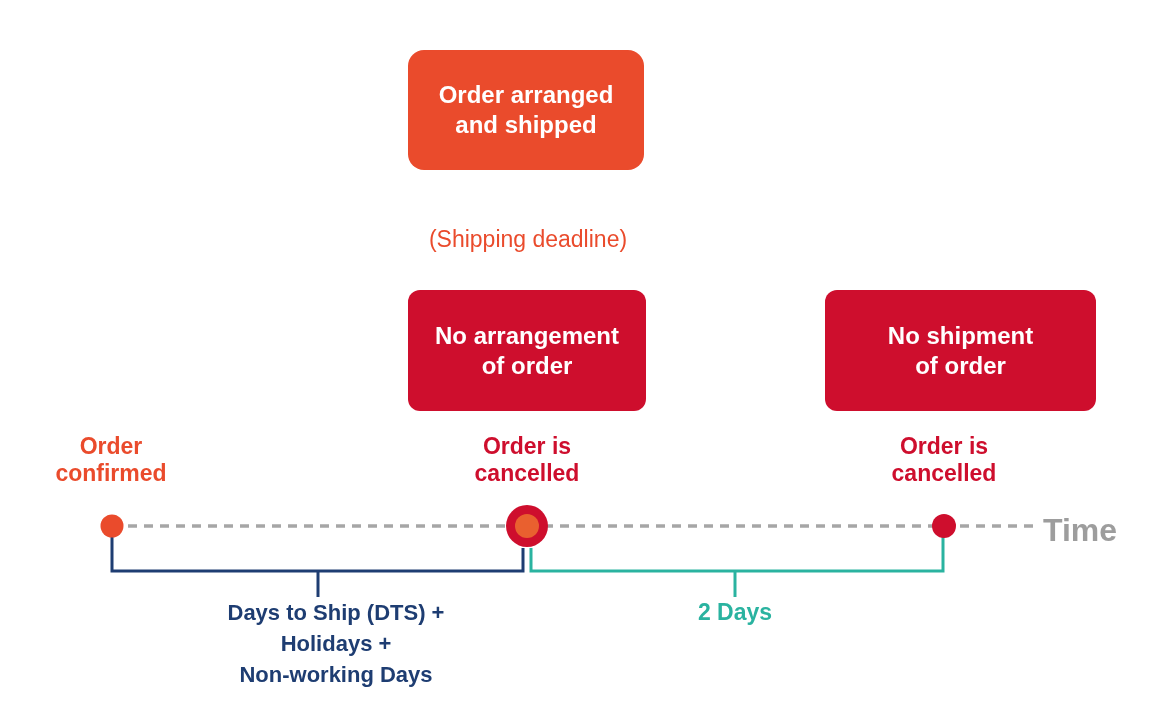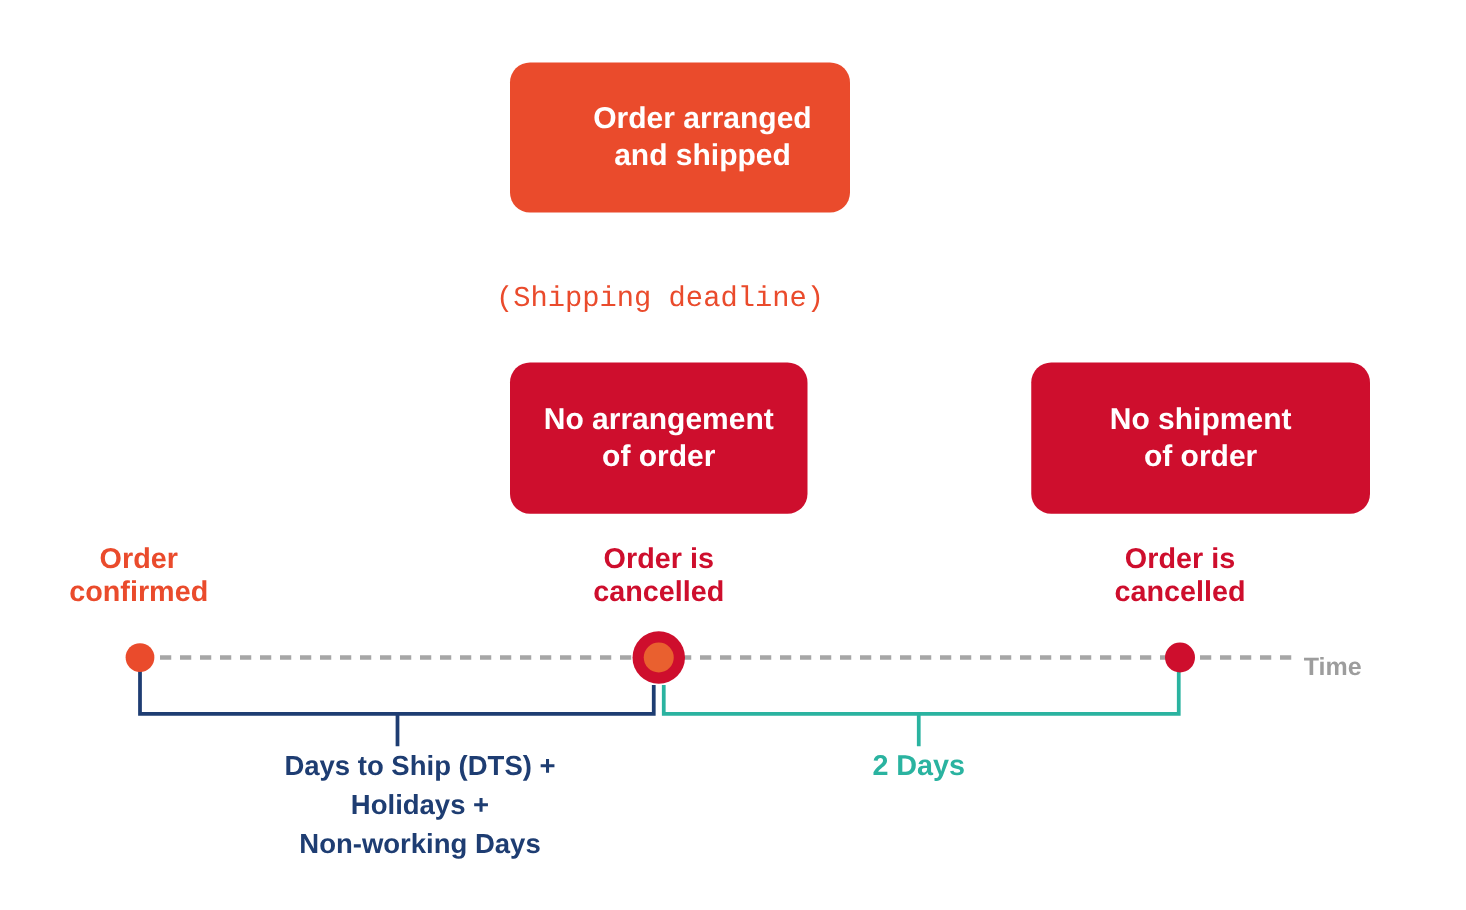--- a/index.html
+++ b/index.html
@@ -9,33 +9,33 @@
   html,body{margin:0;padding:0;background:#fff;}
   .canvas{
     position:relative;width:1173px;height:728px;background:#fff;overflow:hidden;
     font-family:"Liberation Sans","DejaVu Sans",sans-serif;
   }
   .box{
     position:absolute;border-radius:16px;display:flex;align-items:center;justify-content:center;
     color:var(--white);font-weight:bold;font-size:24px;line-height:30px;text-align:center;
     white-space:pre-line;
   }
-  .box.orange{background:var(--orange);padding-left:36px;}
-  .box.red{background:var(--red);}
+  .box.orange{background:var(--orange);}
+  .box.red{background:var(--red);border-radius:12px;}
   .caption{
     position:absolute;text-align:center;font-weight:bold;white-space:pre-line;
   }
   .cap-ontime{left:378px;top:197px;width:300px;color:var(--orange);font-size:23px;line-height:28px;}
-  .cap-ontime .sub{font-weight:normal;display:block;font-family:Liberation Mono, monospace;}
+  .cap-ontime .sub{font-weight:normal;display:block;}
   .cap-confirmed{left:31px;top:433px;width:160px;color:var(--orange);font-size:23px;line-height:27px;}
   .cap-cancel-mid{left:447px;top:433px;width:160px;color:var(--red);font-size:23px;line-height:27px;}
   .cap-cancel-right{left:864px;top:433px;width:160px;color:var(--red);font-size:23px;line-height:27px;}
   .cap-dts{left:196px;top:597px;width:280px;color:var(--navy);font-size:22px;line-height:31px;}
   .cap-2days{left:675px;top:599px;width:120px;color:var(--teal);font-size:23px;line-height:27px;}
-  .cap-time{position:absolute;left:1043px;top:512px;color:var(--gray-text);font-size:20px;font-weight:600;margin-top:11px;}
+  .cap-time{position:absolute;left:1043px;top:512px;color:var(--gray-text);font-size:32px;font-weight:600;}
   svg.overlay{position:absolute;left:0;top:0;}
   .dash-line{stroke:var(--gray-line);stroke-width:3.5;stroke-dasharray:9 7;fill:none;}
   .navy-bracket{stroke:var(--navy);stroke-width:3;fill:none;}
   .teal-bracket{stroke:var(--teal);stroke-width:3;fill:none;}
   .dot-orange{fill:var(--orange);}
   .dot-red{fill:var(--red);}
   .dot-inner{fill:var(--orange-inner);}
 </style>
 </head>
 <body>

